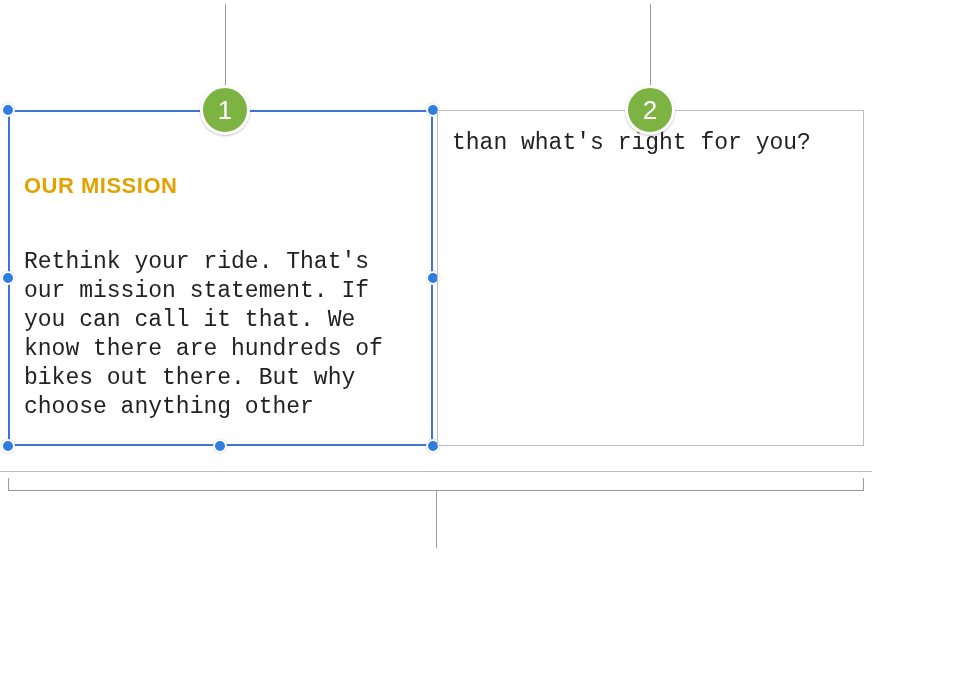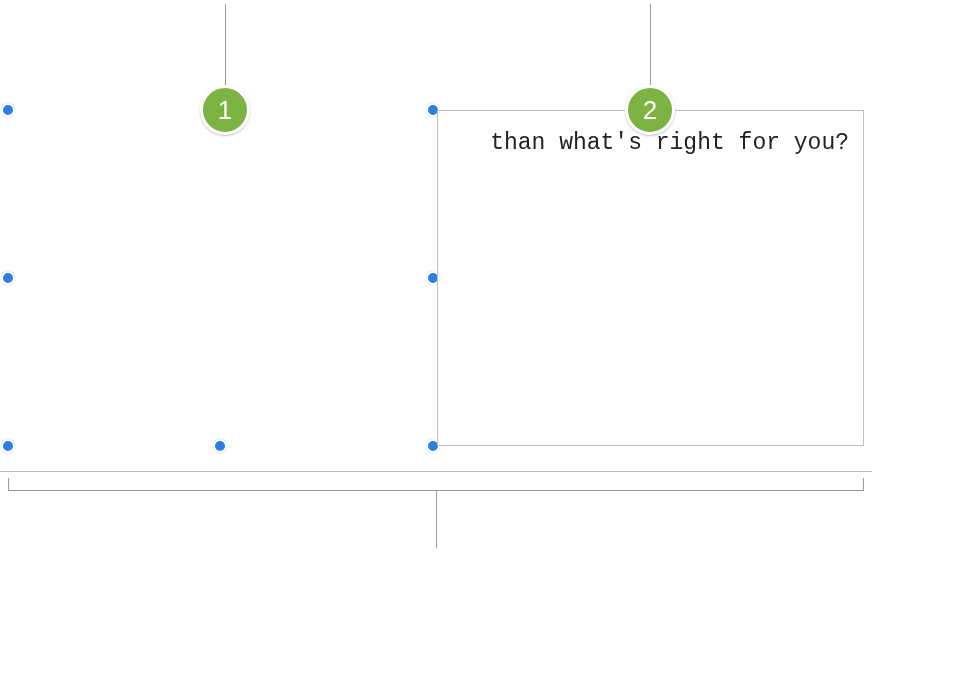--- a/index.html
+++ b/index.html
@@ -37,21 +37,20 @@
   }
   .box1 {
     left: 8px;
     width: 425px;
     border: 2px solid #3f75d6;
   }
   .box2 {
     left: 437px;
     width: 427px;
     border: 1px solid #bfbfbf;
-    text-align: right;
   }
   .heading {
     font-family: -apple-system, "Helvetica Neue", Arial, sans-serif;
     font-weight: 700;
     font-size: 22px;
     letter-spacing: 0.5px;
     color: #e0a300;
     margin-top: 42px;
     margin-bottom: 48px;
   }
@@ -126,20 +125,24 @@
 
   <div class="badge" style="left:200px; top:85px;">
     <span>1</span>
   </div>
   <div class="badge" style="left:625px; top:85px;">
     <span>2</span>
   </div>
 
   <div class="canvas">
 
+    <div class="textbox box1">
+      <div class="heading">OUR MISSION</div>
+      <div class="para">Rethink your ride. That's our mission statement. If you can call it that. We know there are hundreds of bikes out there. But why choose anything other</div>
+    </div>
 
     <div class="handle" style="left:1px;  top:1px;"></div>
     <div class="handle" style="left:213px; top:1px;"></div>
     <div class="handle" style="left:426px; top:1px;"></div>
     <div class="handle" style="left:1px;  top:169px;"></div>
     <div class="handle" style="left:426px; top:169px;"></div>
     <div class="handle" style="left:1px;  top:337px;"></div>
     <div class="handle" style="left:213px; top:337px;"></div>
     <div class="handle" style="left:426px; top:337px;"></div>
 

